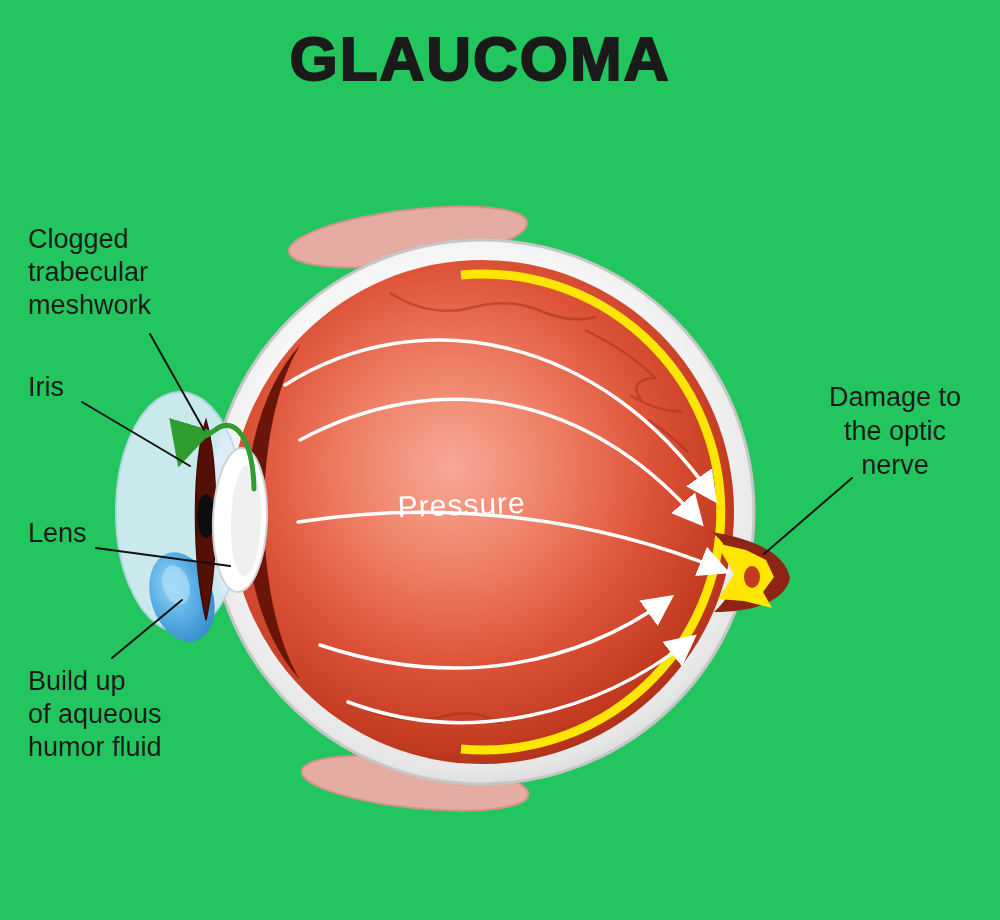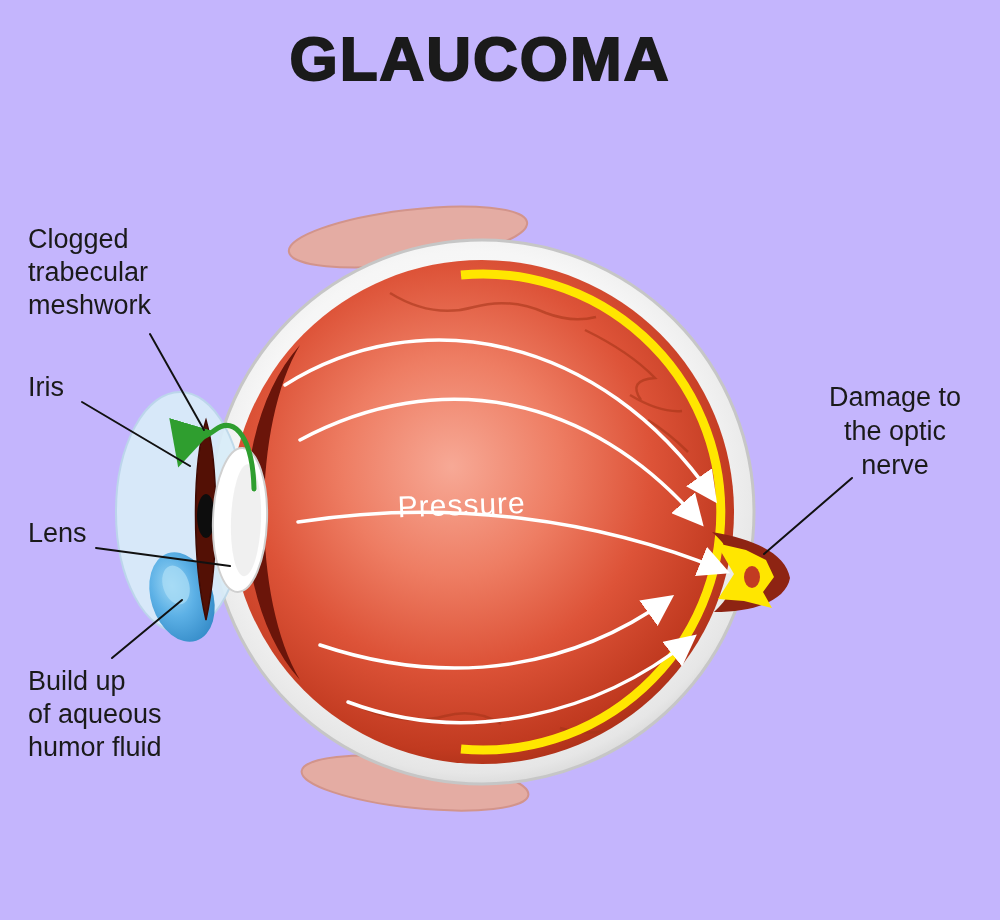--- a/index.html
+++ b/index.html
@@ -5,21 +5,21 @@
   html, body {
     margin: 0;
     padding: 0;
     background: #ffffff;
     font-family: "Liberation Sans", sans-serif;
   }
   .stage {
     position: relative;
     width: 1000px;
     height: 920px;
-    background: #c4b5fd;
+    background: #22c55e;
     overflow: hidden;
   }
   .stage svg {
     display: block;
     width: 1000px;
     height: 920px;
   }
   .diagram-title-text {
     font-family: "Liberation Sans", sans-serif;
     font-weight: bold;

